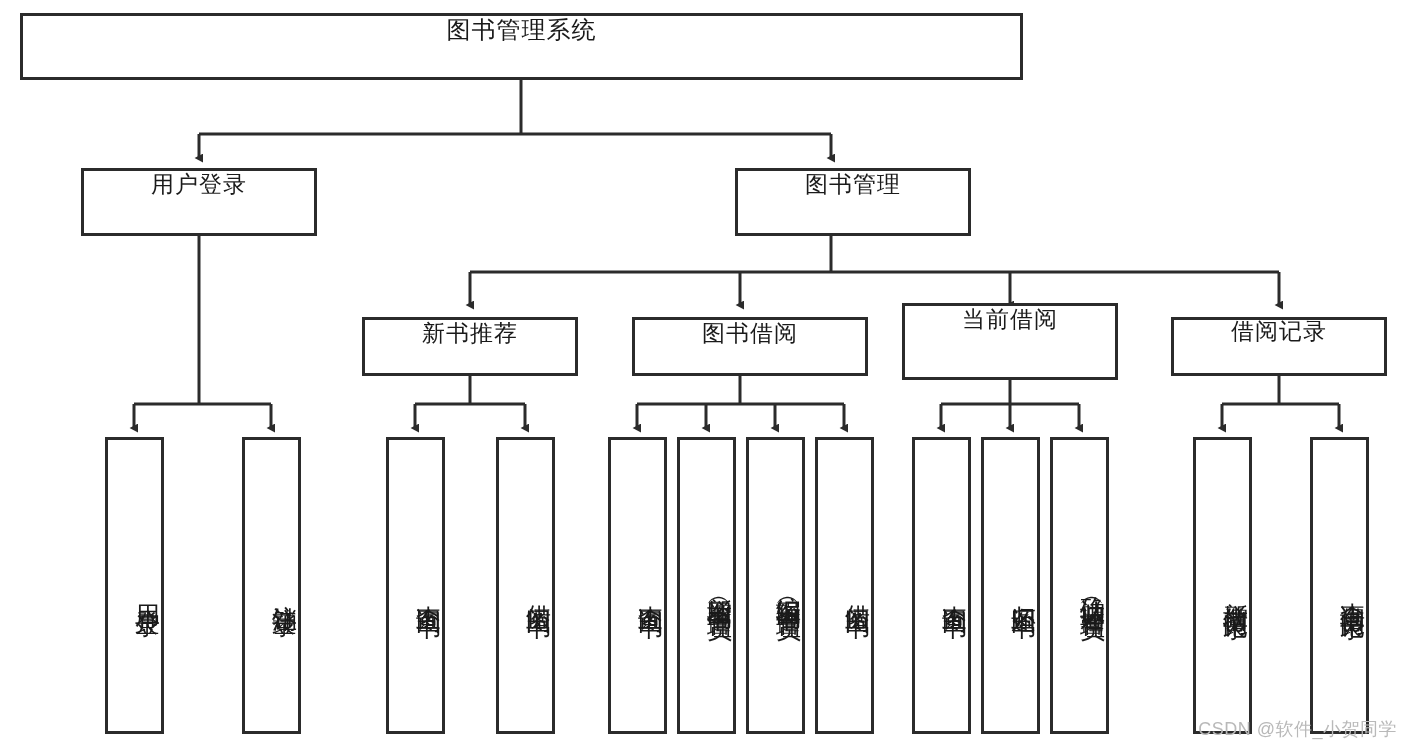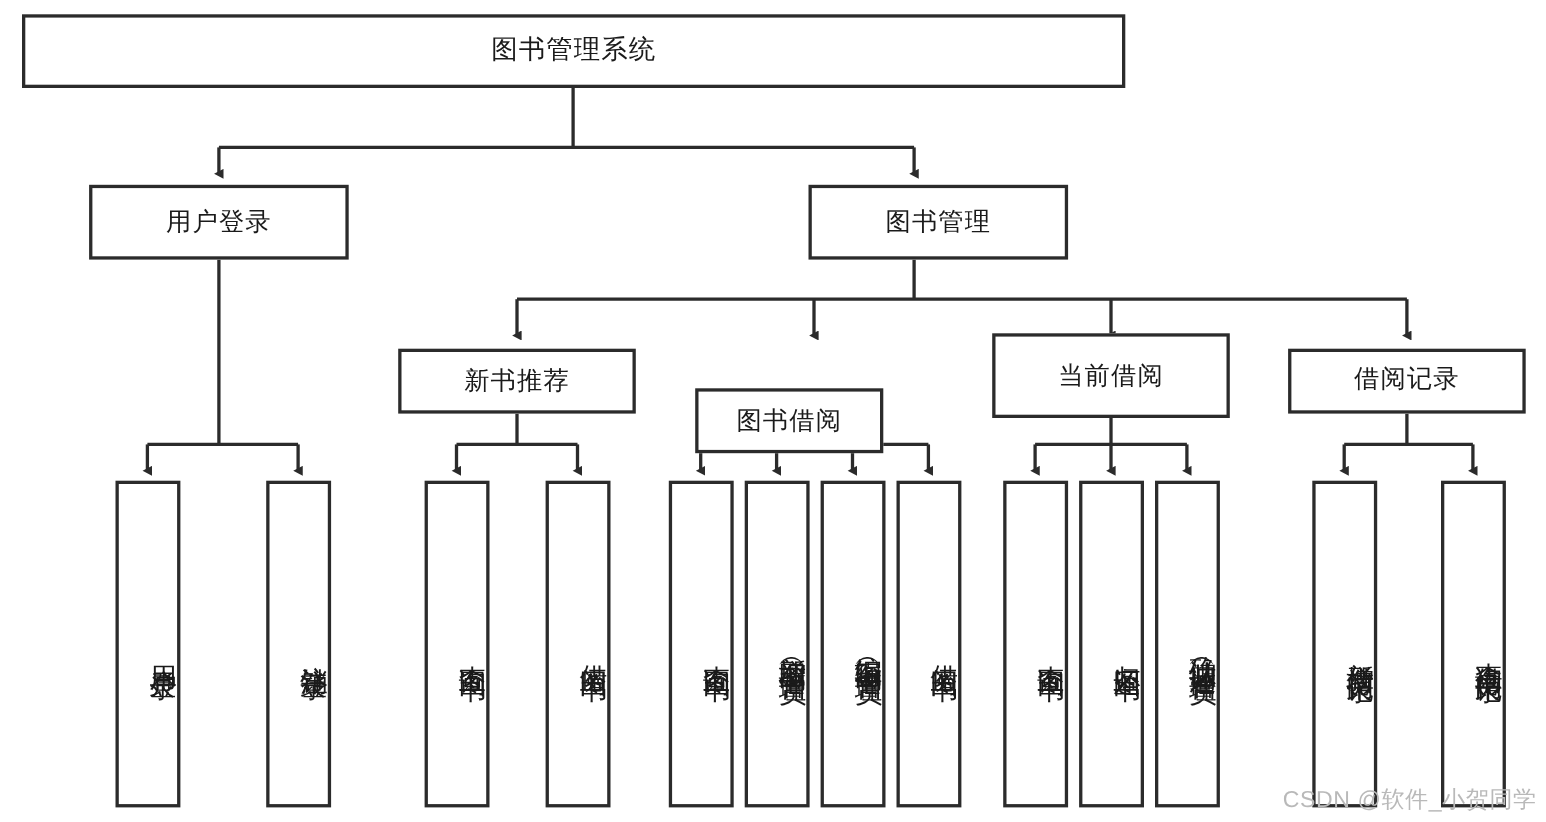--- a/index.html
+++ b/index.html
@@ -24,21 +24,20 @@
     width: 1405px;
     height: 747px;
     pointer-events: none;
   }
   .node {
     position: absolute;
     box-sizing: border-box;
     background: #ffffff;
     border: 3px solid #2b2b2b;
     display: flex;
-    align-items: center;
     justify-content: center;
     color: #1a1a1a;
     text-align: center;
     z-index: 2;
   }
   .node.h {
     font-size: 23px;
     letter-spacing: 1px;
     line-height: 1.2;
   }
@@ -55,21 +54,21 @@
   }
   .node.v span {
     writing-mode: vertical-rl;
     text-orientation: upright;
     display: block;
   }
   .watermark {
     position: absolute;
     right: 8px;
     bottom: 6px;
-    font-size: 21px;
+    font-size: 18px;
     color: #b9b9b9;
     letter-spacing: 0.5px;
     white-space: nowrap;
     z-index: 5;
   }
 </style>
 </head>
 <body>
 
 <div id="canvas">
@@ -131,21 +130,21 @@
   <div class="node h" style="left:81px; top:168px; width:236px; height:68px;">
     <span>用户登录</span>
   </div>
   <div class="node h" style="left:711px; top:168px; width:236px; height:68px;margin-left:24px;">
     <span>图书管理</span>
   </div>
 
   <div class="node h" style="left:362px; top:317px; width:216px; height:59px;">
     <span>新书推荐</span>
   </div>
-  <div class="node h" style="left:632px; top:317px; width:171px; height:59px;margin-top:36px;">
+  <div class="node h" style="left:632px; top:317px; width:236px; height:59px;">
     <span>图书借阅</span>
   </div>
   <div class="node h" style="left:902px; top:303px; width:216px; height:77px;">
     <span>当前借阅</span>
   </div>
   <div class="node h" style="left:1171px; top:317px; width:216px; height:59px;font-family:Liberation Mono, monospace;">
     <span>借阅记录</span>
   </div>
 
   <div class="node v" style="left:105px; top:437px; width:59px; height:297px;">

